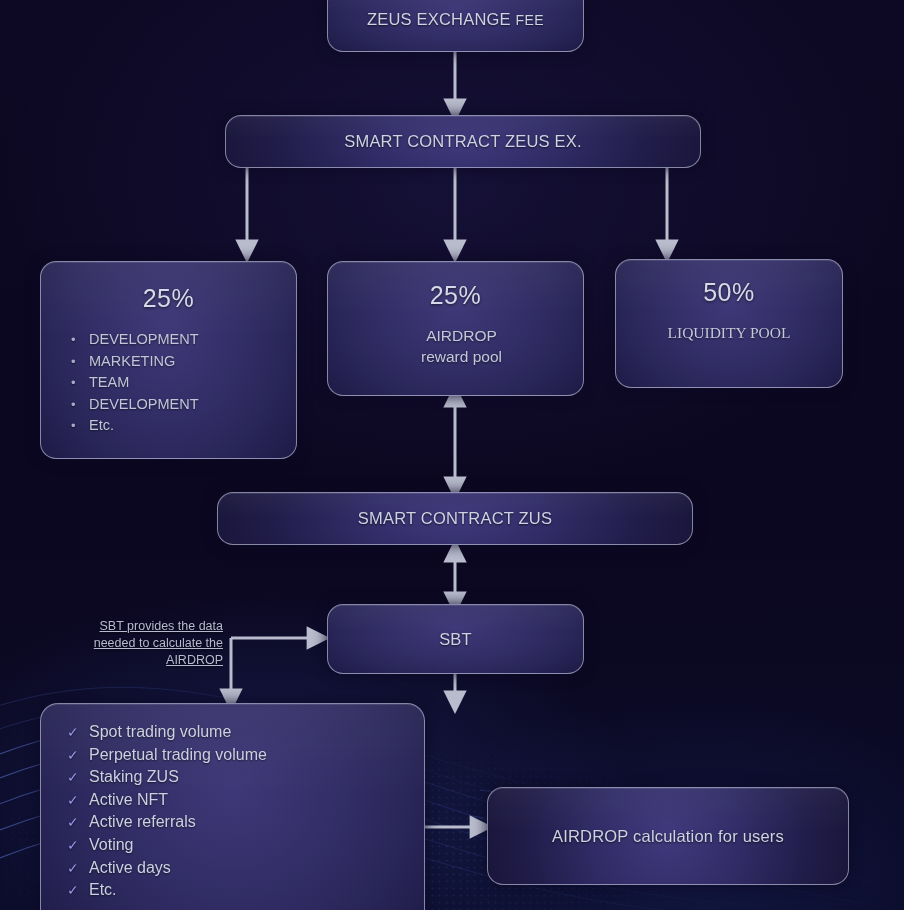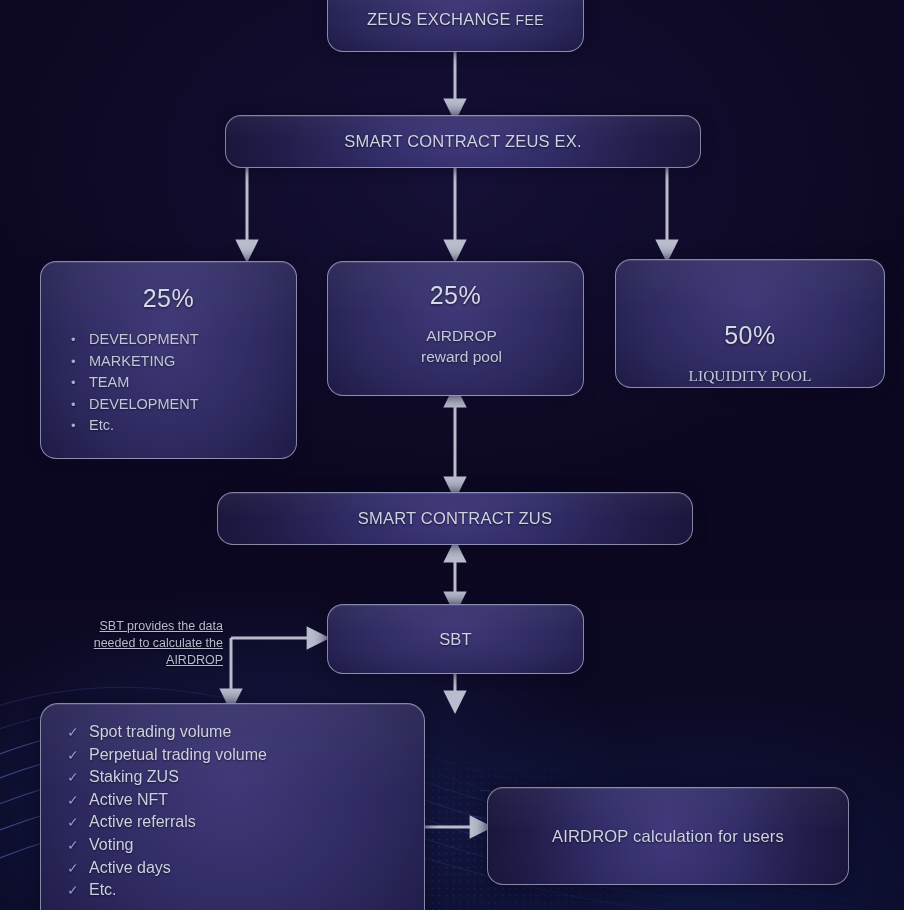--- a/index.html
+++ b/index.html
@@ -255,21 +255,21 @@
   </div>
 
   <div class="node" style="left:327px; top:261px; width:257px; height:135px; justify-content:flex-start; padding-top:19px;">
     <div class="pct">25%</div>
     <div class="sub" style="margin-top:16px;margin-left:12px;">
       <div>AIRDROP</div>
       <div>reward pool</div>
     </div>
   </div>
 
-  <div class="node" style="left:615px; top:259px; width:270px; height:129px; justify-content:flex-end; padding-top:18px;">
+  <div class="node" style="left:615px; top:259px; width:228px; height:129px; justify-content:flex-start; padding-top:18px;">
     <div class="pct">50%</div>
     <div class="sub" style="margin-top:16px;font-family:Liberation Serif, serif;">LIQUIDITY POOL</div>
   </div>
 
   <div class="node wide" style="left:217px; top:492px; width:476px; height:53px;">
     <div class="node-title">SMART CONTRACT ZUS</div>
   </div>
 
   <div class="node" style="left:327px; top:604px; width:257px; height:70px;">
     <div class="node-title">SBT</div>

